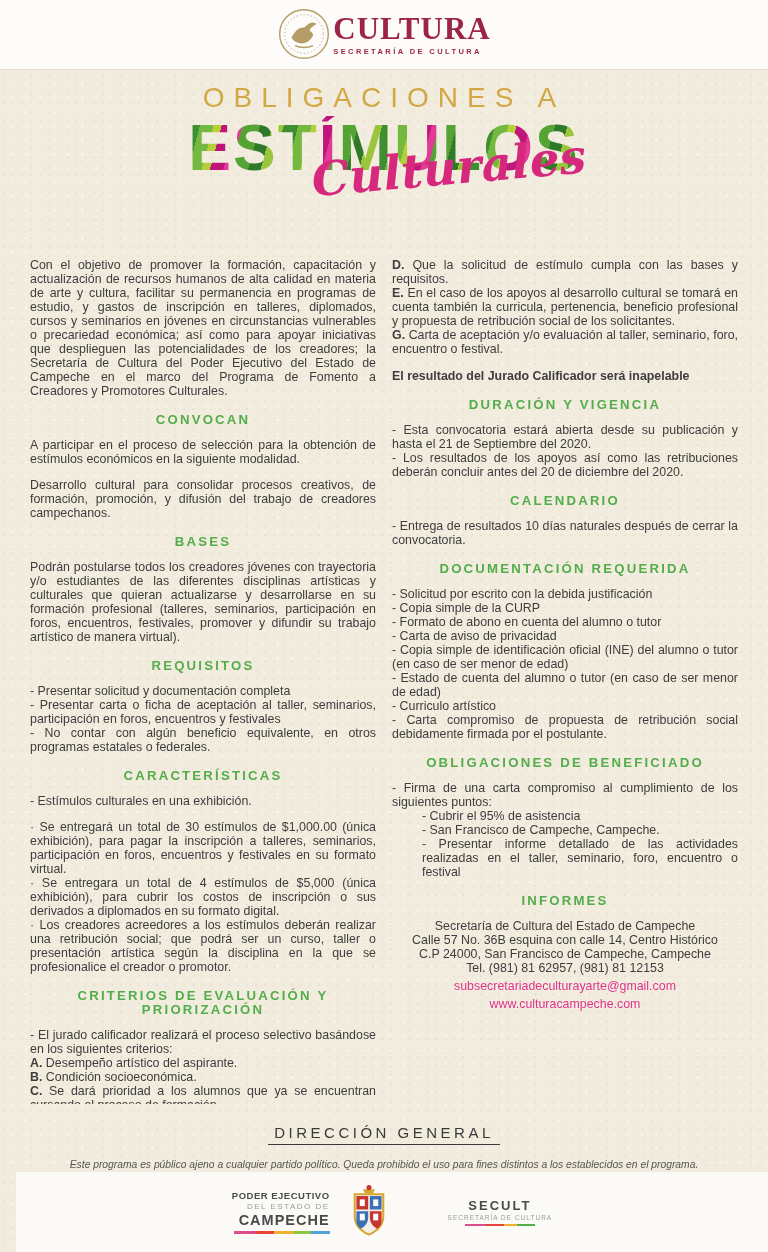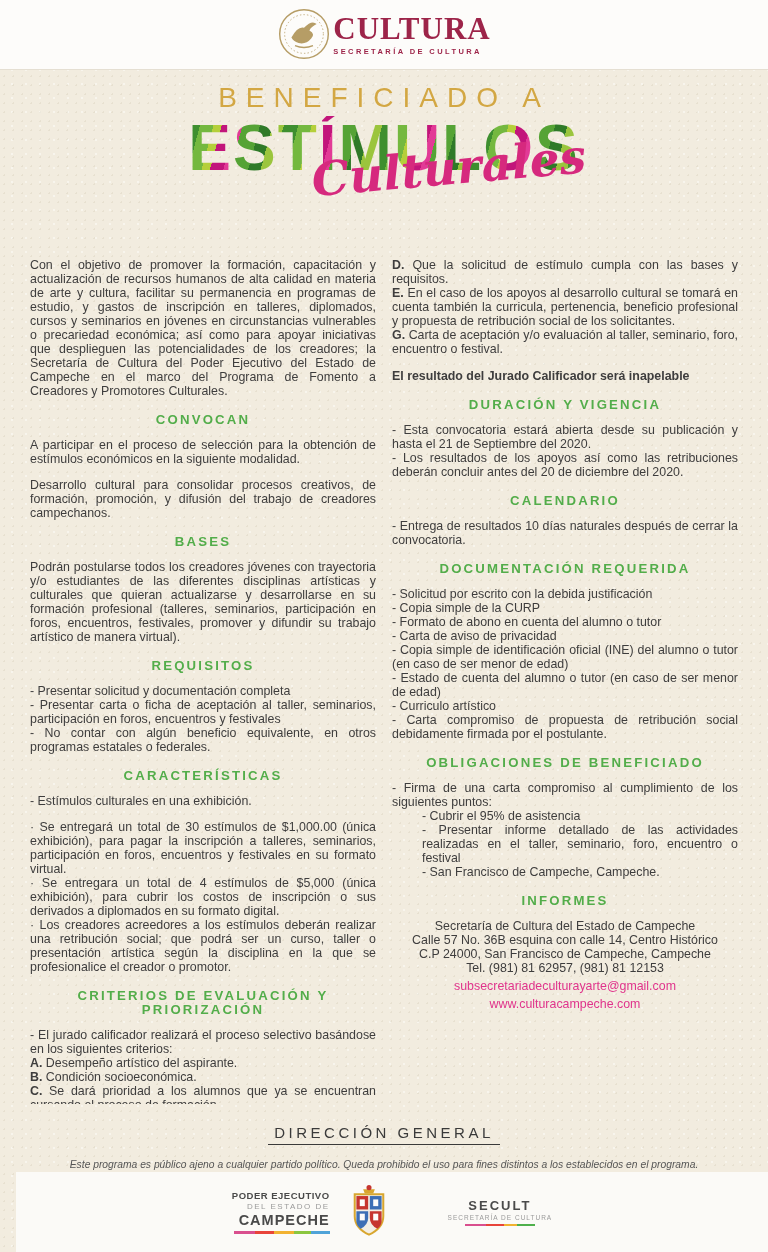--- a/index.html
+++ b/index.html
@@ -89,21 +89,21 @@
         <path d="M20 43 Q30 47 40 43" fill="none" stroke="#b69d66" stroke-width="1.4"></path>
       </svg>
       <div class="logo-txt">
         <div class="brand">CULTURA</div>
         <div class="brand-sub">SECRETARÍA DE CULTURA</div>
       </div>
     </div>
   </div>
 
   <div class="title-block">
-    <div class="kicker">BENEFICIADO A</div>
+    <div class="kicker">OBLIGACIONES A</div>
     <div><span class="big-title">ESTÍMULOS</span></div>
     <div class="script-title">Culturales</div>
   </div>
 
   <div class="columns-wrap">
     <div class="col" id="col-left">
         <p class="para">Con el objetivo de promover la formación, capacitación y actualización de recursos humanos de alta calidad en materia de arte y cultura, facilitar su permanencia en programas de estudio, y gastos de inscripción en talleres, diplomados, cursos y seminarios en jóvenes en circunstancias vulnerables o precariedad económica; así como para apoyar iniciativas que desplieguen las potencialidades de los creadores; la Secretaría de Cultura del Poder Ejecutivo del Estado de Campeche en el marco del Programa de Fomento a Creadores y Promotores Culturales.</p>
         <h3 class="sec-heading">CONVOCAN</h3>
         <p class="para">A participar en el proceso de selección para la obtención de estímulos económicos en la siguiente modalidad.</p>
         <p class="para">Desarrollo cultural para consolidar procesos creativos, de formación, promoción, y difusión del trabajo de creadores campechanos.</p>
@@ -139,22 +139,22 @@
         <p class="para tight">- Copia simple de la CURP</p>
         <p class="para tight">- Formato de abono en cuenta del alumno o tutor</p>
         <p class="para tight">- Carta de aviso de privacidad</p>
         <p class="para tight">- Copia simple de identificación oficial (INE) del alumno o tutor (en caso de ser menor de edad)</p>
         <p class="para tight">- Estado de cuenta del alumno o tutor (en caso de ser menor de edad)</p>
         <p class="para tight">- Curriculo artístico</p>
         <p class="para tight">- Carta compromiso de propuesta de retribución social debidamente firmada por el postulante.</p>
         <h3 class="sec-heading">OBLIGACIONES DE BENEFICIADO</h3>
         <p class="para tight">- Firma de una carta compromiso al cumplimiento de los siguientes puntos:</p>
         <p class="para tight indent">- Cubrir el 95% de asistencia</p>
+        <p class="para tight indent">- San Francisco de Campeche, Campeche.</p>
         <p class="para tight indent">- Presentar informe detallado de las actividades realizadas en el taller, seminario, foro, encuentro o festival</p>
-        <p class="para tight indent">- San Francisco de Campeche, Campeche.</p>
         <h3 class="sec-heading">INFORMES</h3>
         <p class="center-line">Secretaría de Cultura del Estado de Campeche</p>
         <p class="center-line">Calle 57 No. 36B esquina con calle 14, Centro Histórico</p>
         <p class="center-line">C.P 24000, San Francisco de Campeche, Campeche</p>
         <p class="center-line">Tel. (981) 81 62957, (981) 81 12153</p>
         <p class="link-line">subsecretariadeculturayarte@gmail.com</p>
         <p class="link-line">www.culturacampeche.com</p>
       </div>
   </div>
 

